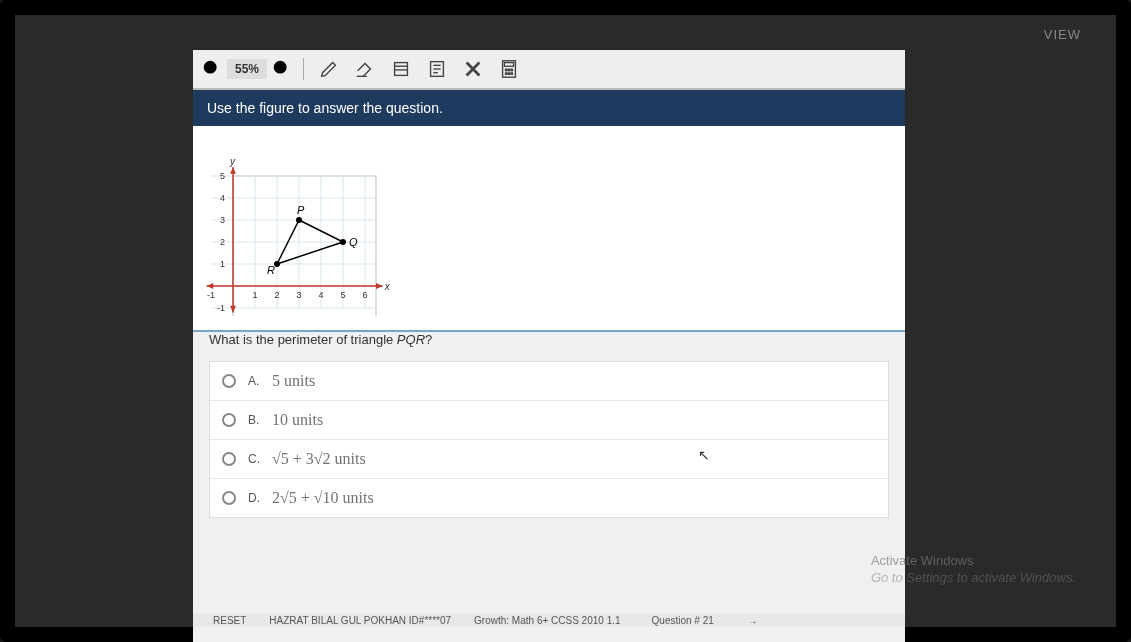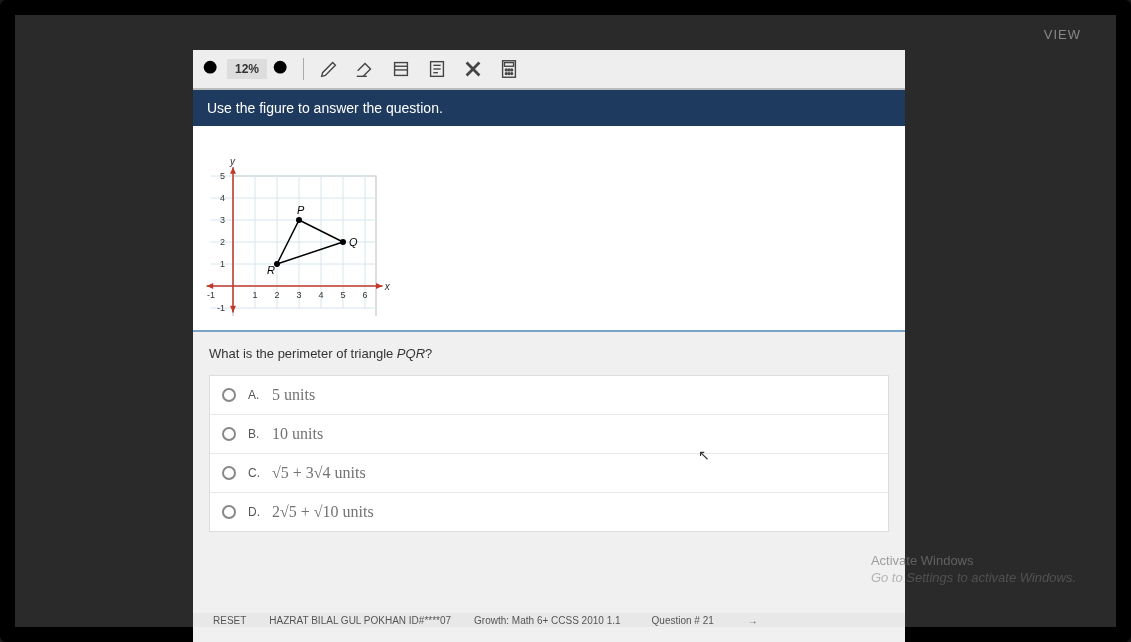--- a/index.html
+++ b/index.html
@@ -76,21 +76,21 @@
     color: #fff;
     padding: 10px 14px;
     font-size: 14px;
   }
   .figure-area {
     background: #fff;
     padding: 10px;
     border-bottom: 2px solid #7aa4c7;
   }
   .question-area {
-    padding: 14px 16px;
+    padding: 0 16px;
     background: #f0f0f0;
     font-size: 13px;
     color: #333;
   }
   .question-text { margin-bottom: 14px; }
   .question-text .ital { font-style: italic; }
   .options {
     display: flex;
     flex-direction: column;
     gap: 0;
@@ -172,21 +172,21 @@
 
     <div class="toolbar">
       <div class="zoom-group">
         <div class="zoom-btn">
           <svg viewBox="0 0 24 24">
               <circle cx="10" cy="10" r="7"></circle>
               <line x1="15" y1="15" x2="21" y2="21"></line>
               <line x1="6" y1="10" x2="14" y2="10"></line>
             </svg>
         </div>
-        <div class="zoom-val">12%</div>
+        <div class="zoom-val">55%</div>
         <div class="zoom-btn">
           <svg viewBox="0 0 24 24">
               <circle cx="10" cy="10" r="7"></circle>
               <line x1="15" y1="15" x2="21" y2="21"></line>
               <line x1="6" y1="10" x2="14" y2="10"></line>
               <line x1="10" y1="6" x2="10" y2="14"></line>
             </svg>
         </div>
       </div>
 
@@ -301,21 +301,21 @@
             <div class="opt-text sqrt">5 units</div>
           </div>
           <div class="option">
             <div class="radio"></div>
             <div class="opt-letter">B.</div>
             <div class="opt-text sqrt">10 units</div>
           </div>
           <div class="option">
             <div class="radio"></div>
             <div class="opt-letter">C.</div>
-            <div class="opt-text sqrt">√5 + 3√4 units</div>
+            <div class="opt-text sqrt">√5 + 3√2 units</div>
           </div>
           <div class="option">
             <div class="radio"></div>
             <div class="opt-letter">D.</div>
             <div class="opt-text sqrt">2√5 + √10 units</div>
           </div>
         </div>
     </div>
 
   </div>

